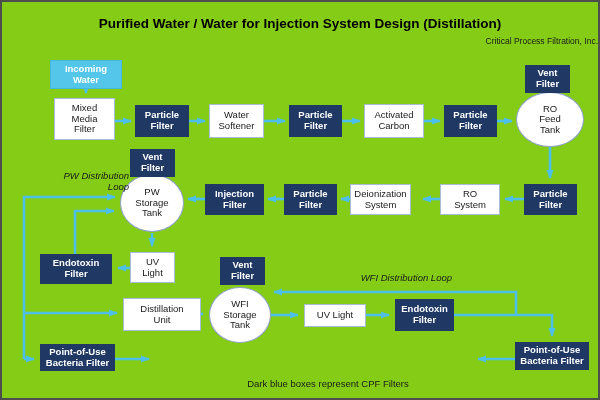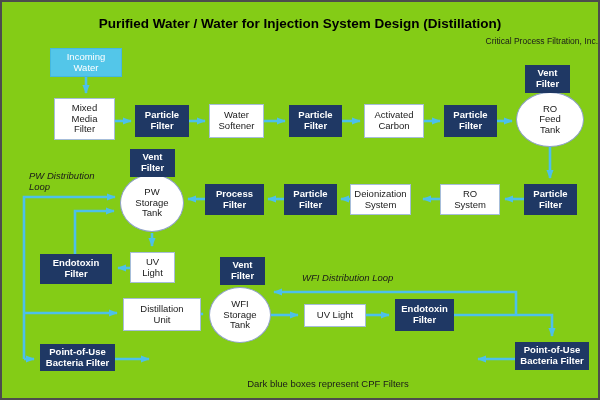--- a/index.html
+++ b/index.html
@@ -9,38 +9,38 @@
     font-family:"Liberation Sans", sans-serif;
   }
   #wires{position:absolute;left:0;top:0;width:600px;height:400px;z-index:1;}
   .node{
     position:absolute;z-index:2;display:flex;align-items:center;justify-content:center;
     text-align:center;white-space:pre-line;line-height:1.12;font-size:9.5px;
     box-sizing:border-box;
   }
   .dark{background:#1F3864;color:#fff;font-weight:bold;}
   .white{background:#fff;border:1px solid #A6BDD9;color:#1a1a1a;}
-  .source{background:#53C6E9;border:1px solid #45B8DF;color:#fff;font-weight:normal;z-index:3;}
+  .source{background:#53C6E9;border:1px solid #45B8DF;color:#fff;font-weight:bold;z-index:3;margin-top:12px;}
   .tank{background:#fff;border:1px solid #8EA0C9;border-radius:50%;color:#1a1a1a;z-index:2;}
   .vent{z-index:4;}
   .title{
     position:absolute;left:0;top:14px;width:100%;text-align:center;
     font-size:13.5px;font-weight:bold;color:#000;z-index:2;
   }
   .subtitle{
     position:absolute;left:0;top:34px;width:100%;text-align:right;
     font-size:8.5px;color:#1a1a1a;z-index:2;
   }
   .footnote{
     position:absolute;left:0;top:376px;width:100%;text-align:center;
     font-size:9.5px;color:#1a1a1a;z-index:2;margin-left:28px;
   }
   .loop-label{
     position:absolute;z-index:2;font-style:italic;font-size:9.5px;color:#1a1a1a;
-    text-align:left;white-space:pre-line;line-height:1.2;
+    text-align:right;white-space:pre-line;line-height:1.2;
   }
 </style>
 </head>
 <body>
 
 <div id="frame">
 
   <div class="title">Purified Water / Water for Injection System Design (Distillation)</div>
   <div class="subtitle">Critical Process Filtration, Inc.</div>
   <div class="footnote">Dark blue boxes represent CPF Filters</div>
@@ -110,21 +110,21 @@
 Filter</div>
 
   <div class="node dark" style="left:522px;top:182px;width:53px;height:31px">Particle
 Filter</div>
   <div class="node white" style="left:438px;top:182px;width:60px;height:31px">RO
 System</div>
   <div class="node white" style="left:348px;top:182px;width:61px;height:31px">Deionization
 System</div>
   <div class="node dark" style="left:282px;top:182px;width:53px;height:31px">Particle
 Filter</div>
-  <div class="node dark" style="left:203px;top:182px;width:59px;height:31px">Process
+  <div class="node dark" style="left:203px;top:182px;width:59px;height:31px">Injection
 Filter</div>
   <div class="node dark vent" style="left:128px;top:147px;width:45px;height:28px">Vent
 Filter</div>
 
   <div class="node white" style="left:128px;top:250px;width:45px;height:31px">UV
 Light</div>
   <div class="node dark" style="left:38px;top:252px;width:72px;height:30px">Endotoxin
 Filter</div>
   <div class="loop-label" style="left:27px;top:168px;width:100px">PW Distribution
 Loop</div>

